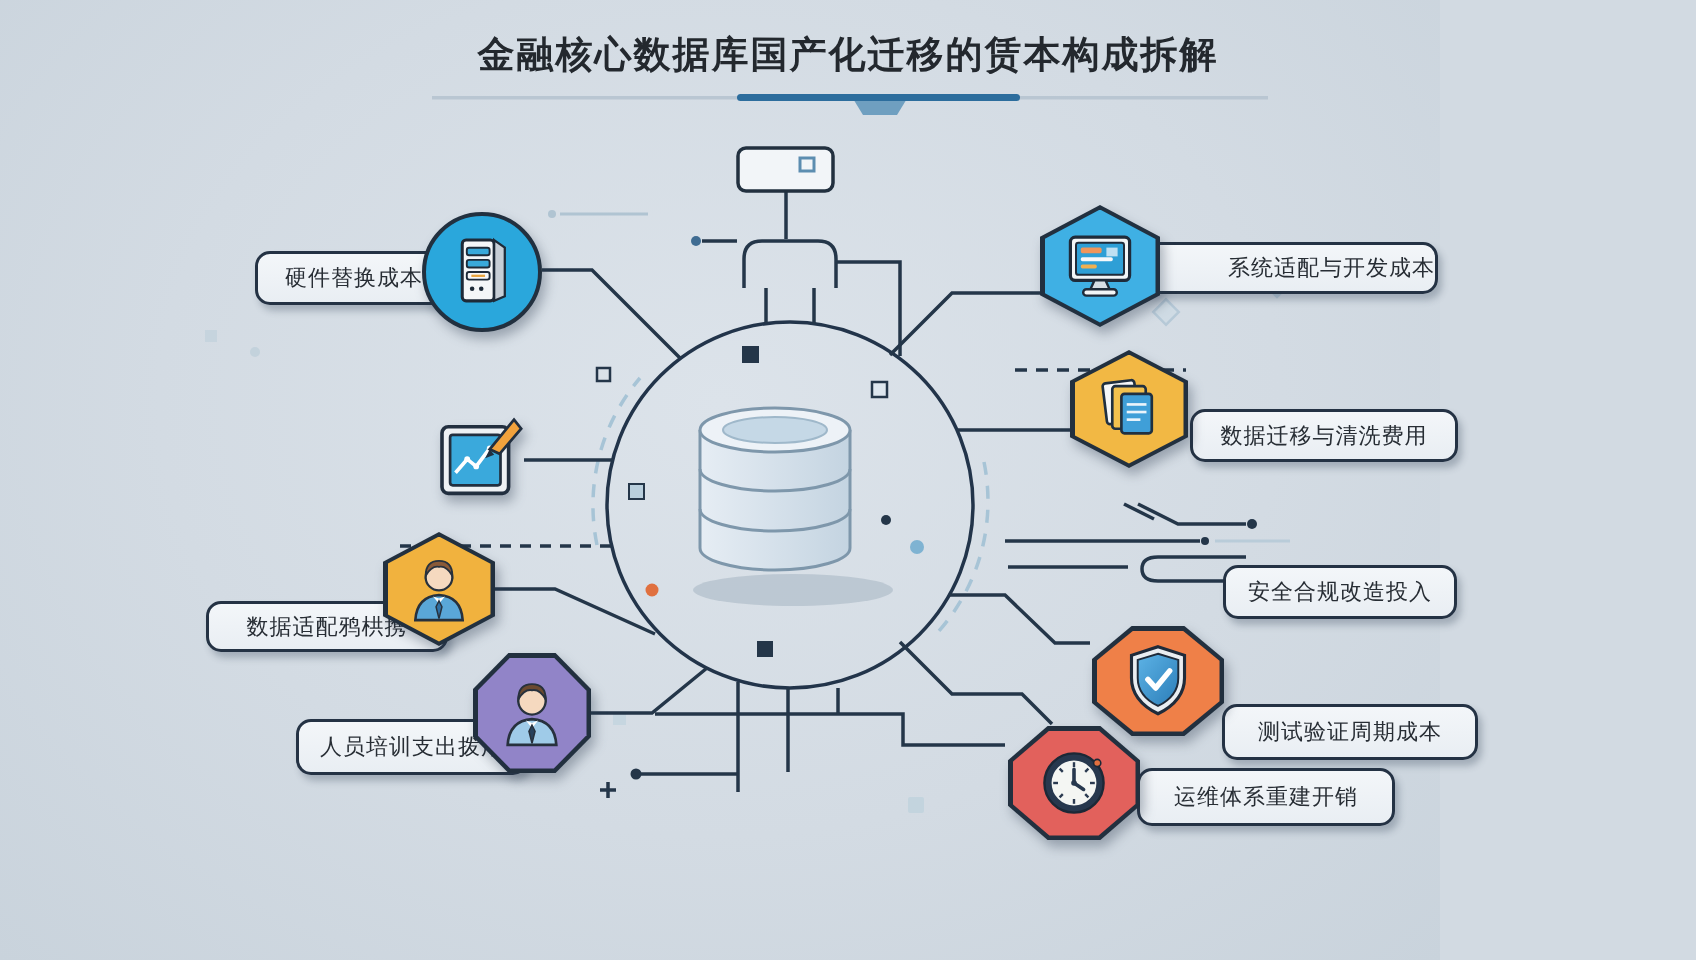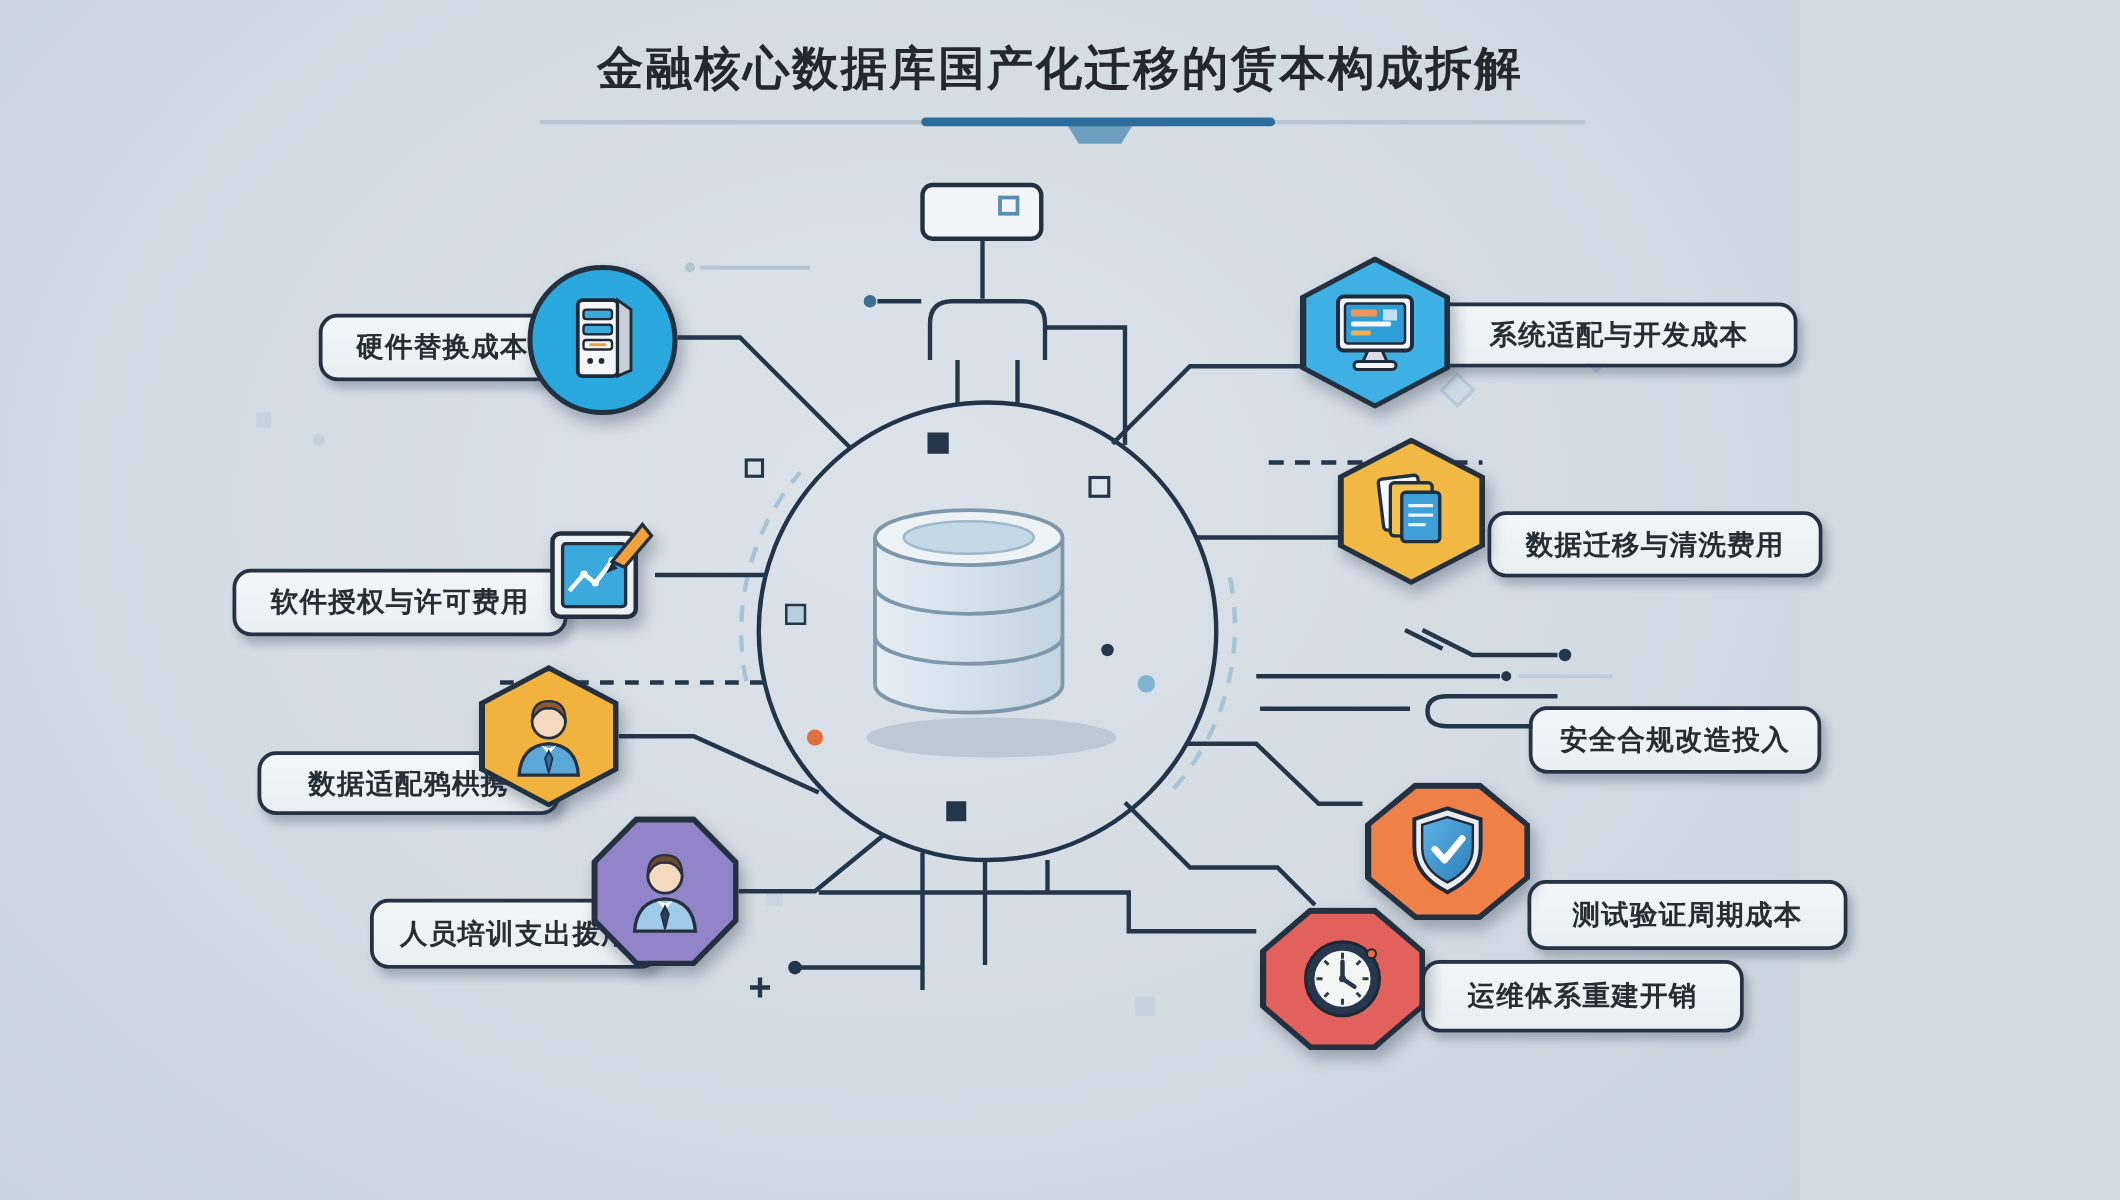--- a/index.html
+++ b/index.html
@@ -18,21 +18,21 @@
     font-size:37px;font-weight:800;color:#23282e;letter-spacing:2px;
   }
   .layer{position:absolute;left:0;top:0;width:1696px;height:960px;}
   .z1{z-index:1}
   
   .pill{
     position:absolute;z-index:2;display:flex;align-items:center;justify-content:center;
     background:linear-gradient(#f3f6f9,#e9eef3);
     border:3.5px solid #243244;border-radius:15px;
     box-shadow:4px 6px 7px rgba(52,68,88,.30);
-    font-size:22px;font-weight:700;color:#272d34;letter-spacing:1px;
+    font-size:22px;font-weight:400;color:#272d34;letter-spacing:1px;
     white-space:nowrap;
   }
   
   .med{position:absolute;z-index:3;filter:drop-shadow(4px 7px 6px rgba(40,55,75,.35));}
   .med .shape{position:absolute;inset:0;background:#22303f;}
   .med .fill{position:absolute;inset:4.5px;}
   .hex .shape,.hex .fill{clip-path:polygon(50% 0%,100% 26%,100% 74%,50% 100%,0% 74%,0% 26%);}
   .oct .shape,.oct .fill{clip-path:polygon(30% 0%,70% 0%,100% 30%,100% 70%,70% 100%,30% 100%,0% 70%,0% 30%);}
   .circleMed{border-radius:50%;border:4px solid #22303f;box-sizing:border-box;}
   .med svg.icn{position:absolute;left:50%;top:50%;transform:translate(-50%,-50%);}
@@ -142,30 +142,27 @@
       <path d="M-75,-16 a75,22 0 0 0 150,0" fill="none" stroke="#7e97ab" stroke-width="3"></path>
       <path d="M-75,24 a75,22 0 0 0 150,0" fill="none" stroke="#7e97ab" stroke-width="3"></path>
       <ellipse cx="0" cy="-55" rx="75" ry="22" fill="#edf2f7" stroke="#7e97ab" stroke-width="3"></ellipse>
       <ellipse cx="0" cy="-55" rx="52" ry="13" fill="#c5d8e6" stroke="#9fb8ca" stroke-width="2"></ellipse>
     </g>
   </svg>
 
   <div class="pill" style="left:255px;top:251px;width:192px;height:48px;">
       <span>硬件替换成本</span>
     </div>
-  <div class="pill" style="left:186px;top:455px;width:262px;height:48px;">
-      <span>软件授权与许可费用</span>
-    </div>
   <div class="pill" style="left:206px;top:601px;width:236px;height:45px;">
       <span>数据适配鸦栱携</span>
     </div>
   <div class="pill" style="left:296px;top:719px;width:226px;height:50px;">
       <span>人员培训支出拨用</span>
     </div>
-  <div class="pill" style="left:1122px;top:242px;width:280px;height:46px;padding-left:30px;">
+  <div class="pill" style="left:1122px;top:242px;width:280px;height:46px;padding-left:30px;justify-content:flex-end;">
       <span>系统适配与开发成本</span>
     </div>
   <div class="pill" style="left:1190px;top:393px;width:262px;height:47px;margin-top:16px;">
       <span>数据迁移与清洗费用</span>
     </div>
   <div class="pill" style="left:1223px;top:565px;width:228px;height:48px;">
       <span>安全合规改造投入</span>
     </div>
   <div class="pill" style="left:1222px;top:660px;width:250px;height:50px;margin-top:44px;">
       <span>测试验证周期成本</span>

